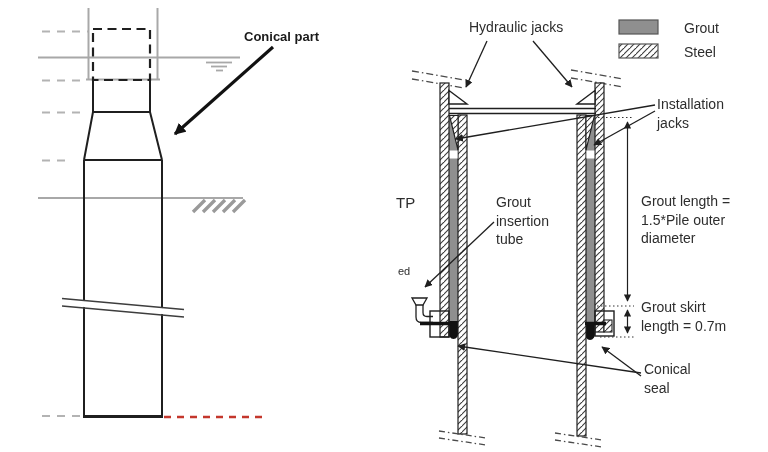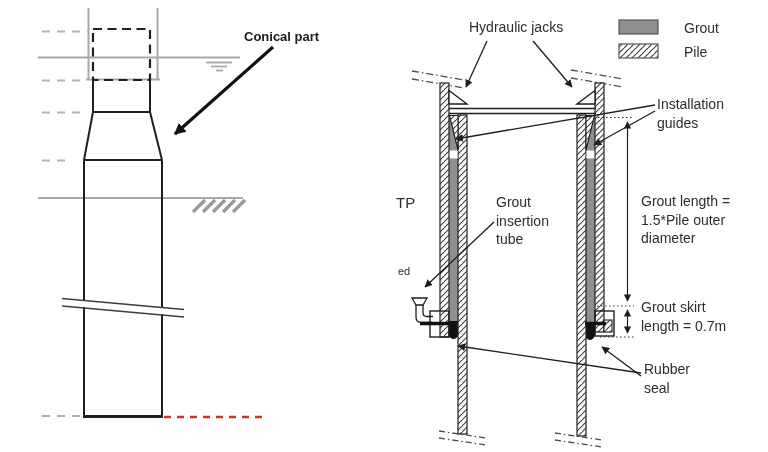--- a/index.html
+++ b/index.html
@@ -199,29 +199,29 @@
     </g>
 
     <line x1="627.5" y1="122" x2="627.5" y2="301" stroke="#1f1f1f" stroke-width="1.2" marker-start="url(#arr)" marker-end="url(#arr)"></line>
     <line x1="627.5" y1="310" x2="627.5" y2="333" stroke="#1f1f1f" stroke-width="1.2" marker-start="url(#arr)" marker-end="url(#arr)"></line>
   </g>
 </svg>
 
 <div class="label lbl-hjacks">Hydraulic jacks</div>
 <div class="label lbl-conical">Conical part</div>
 <div class="label lbl-legend-grout">Grout</div>
-<div class="label lbl-legend-steel">Pile</div>
+<div class="label lbl-legend-steel">Steel</div>
 <div class="label lbl-iguides">Installation
-guides</div>
+jacks</div>
 <div class="label lbl-tp">TP</div>
 <div class="label lbl-gtube">Grout
 insertion
 tube</div>
 <div class="label lbl-ed">ed</div>
 <div class="label lbl-glength">Grout length =
 1.5*Pile outer
 diameter</div>
 <div class="label lbl-gskirt">Grout skirt
 length = 0.7m</div>
-<div class="label lbl-rseal">Rubber
+<div class="label lbl-rseal">Conical
 seal</div>
 
 </div>
 
 </body></html>

